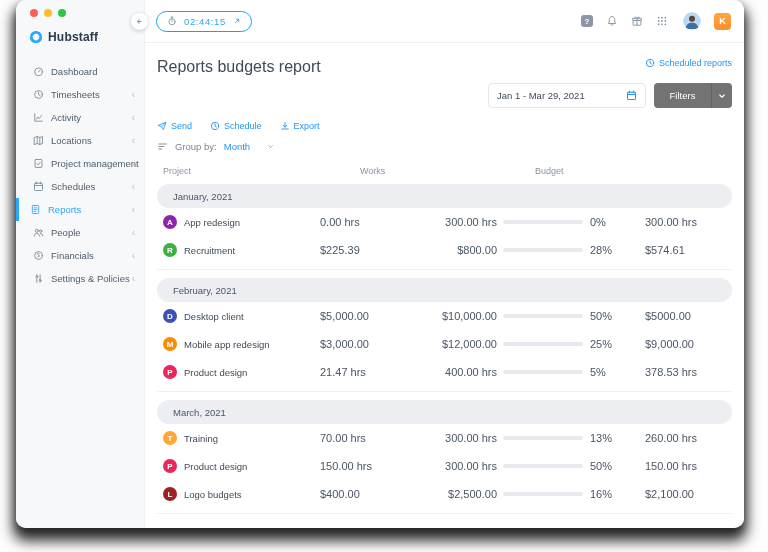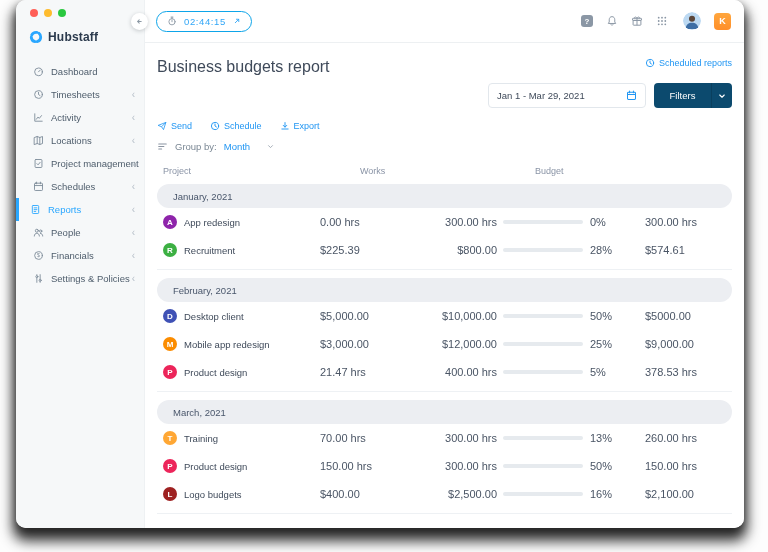--- a/index.html
+++ b/index.html
@@ -56,21 +56,21 @@
   .page-head { margin-top:15px; display:flex; justify-content:space-between; align-items:flex-start; }
   .page-title { font-size:16px; font-weight:400; color:#3f4a5a; }
   .link-blue { display:flex; align-items:center; gap:4px; color:#2196f3; font-size:9px; cursor:pointer; }
   .link-blue svg { width:10px; height:10px; }
   .controls-row { margin-top:7px; display:flex; justify-content:flex-end; gap:8px; }
   .date-box { width:158px; height:25px; border:1px solid #e2e7ec; border-radius:4px; background:#fff;
     display:flex; align-items:center; justify-content:space-between; padding:0 8px; cursor:pointer; }
   .date-text { font-size:9.5px; color:#3f4a5a; }
   .date-box .s-icon { color:#2196f3; display:flex; }
   .date-box .s-icon svg { width:11px; height:11px; }
-  .filters-btn { height:25px; border-radius:4px; background:#0c4a6e; display:flex; align-items:stretch; overflow:hidden; cursor:pointer; }
+  .filters-btn { height:25px; border-radius:4px; background:#737373; display:flex; align-items:stretch; overflow:hidden; cursor:pointer; }
   .filters-label { width:57px; display:flex; align-items:center; justify-content:center; color:#fff; font-size:9.5px; }
   .filters-caret { width:21px; border-left:1px solid rgba(0,0,0,.14); display:flex; align-items:center; justify-content:center; color:#fff; }
   .filters-caret svg { width:8px; height:8px; }
   .section-head { margin-top:13px; display:flex; justify-content:space-between; align-items:center; }
   .org-name { font-size:12.5px; font-weight:500; color:#3f4a5a; }
   .section-actions { display:flex; gap:18px; }
   .groupby-row { margin-top:10px; display:flex; align-items:center; gap:7px; }
   .groupby-row .g-icon { color:#8a94a1; display:flex; }
   .groupby-row .g-icon svg { width:11px; height:11px; }
   .groupby-label { font-size:9.5px; color:#7a8794; }
@@ -282,21 +282,21 @@
               <path d="M2.2 15 C2.8 11 5 9.6 8 9.6 C11 9.6 13.2 11 13.8 15 Z" fill="#3d6ea5"></path>
             </svg>
         </span>
         <span class="org-badge">K</span>
       </div>
     </div>
 
     <div class="content">
 
       <div class="page-head">
-        <h1 class="page-title">Business budgets report</h1>
+        <h1 class="page-title">Reports budgets report</h1>
         <span class="link-blue">
           <svg viewBox="0 0 16 16" fill="none" stroke="currentColor" stroke-width="1.5" stroke-linecap="round">
               <circle cx="8" cy="8" r="5.8"></circle>
               <path d="M8 4.8 V8 L10.4 9.6"></path>
             </svg>
           <span>Scheduled reports</span>
         </span>
       </div>
 
       <div class="controls-row">

